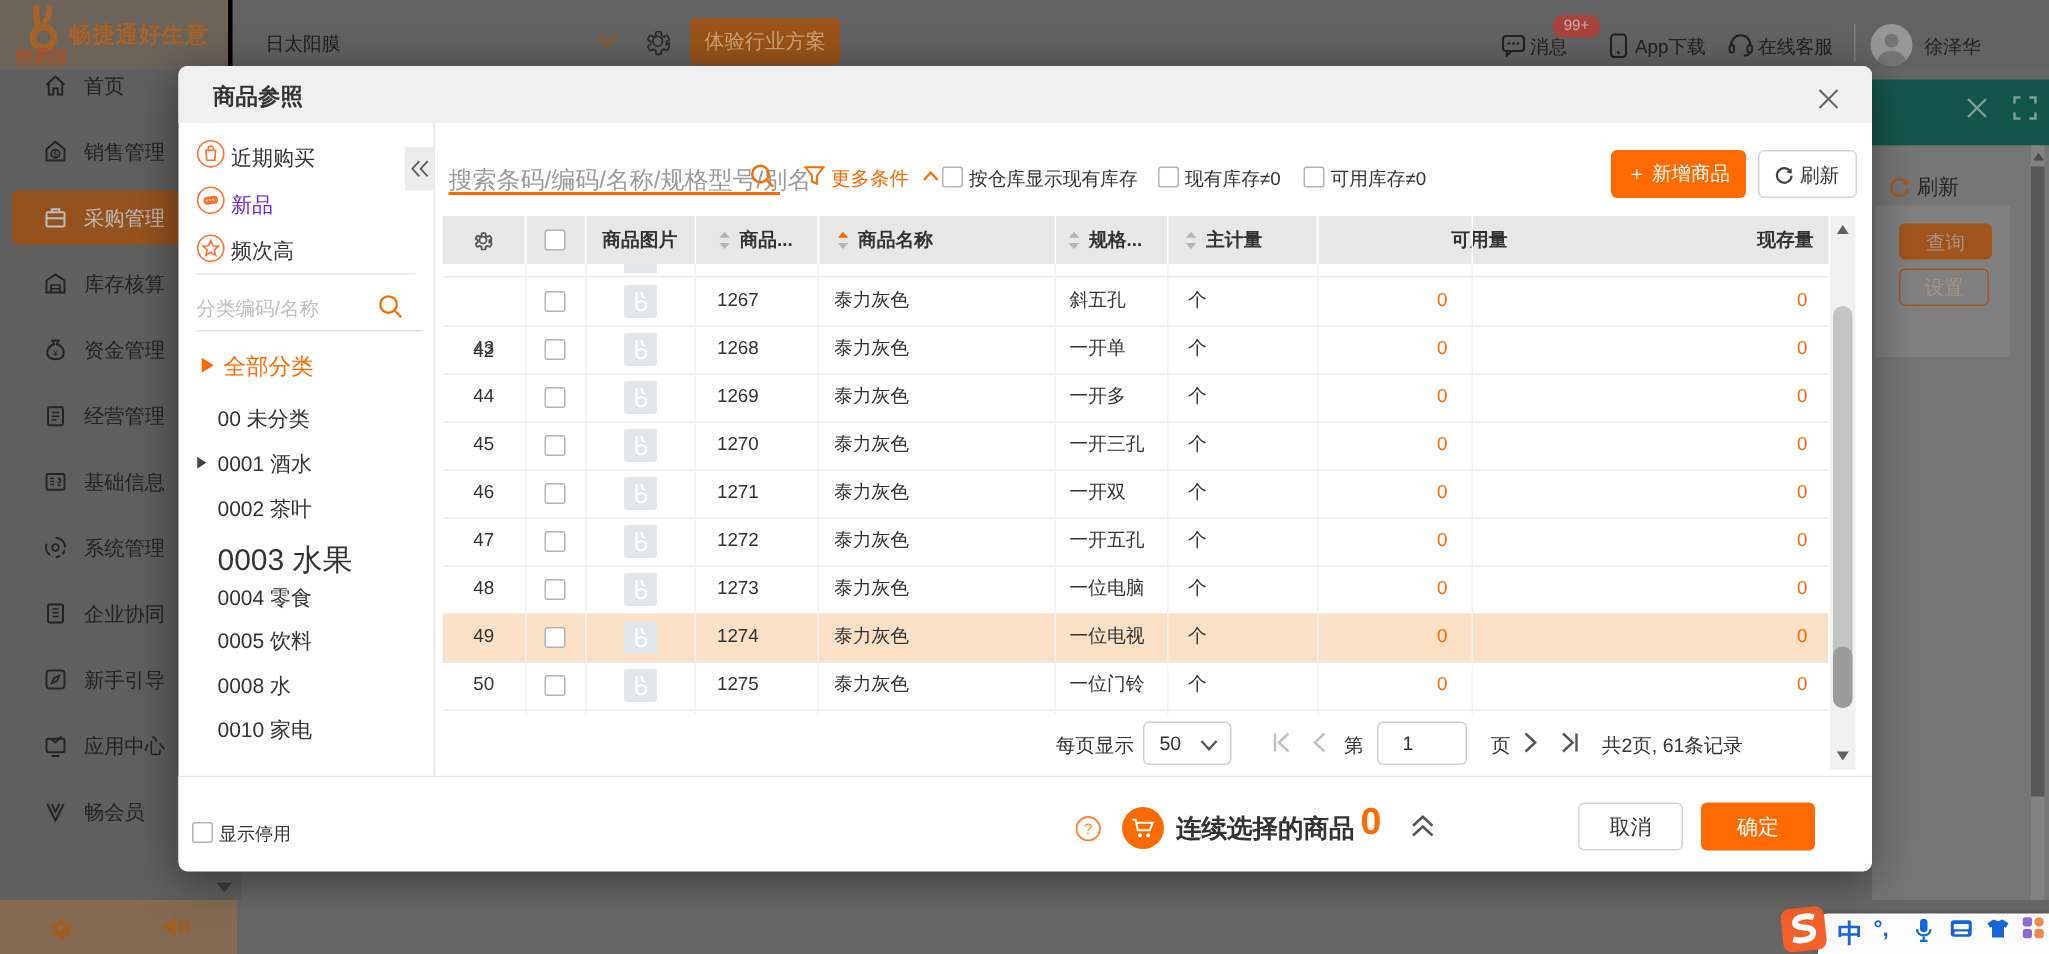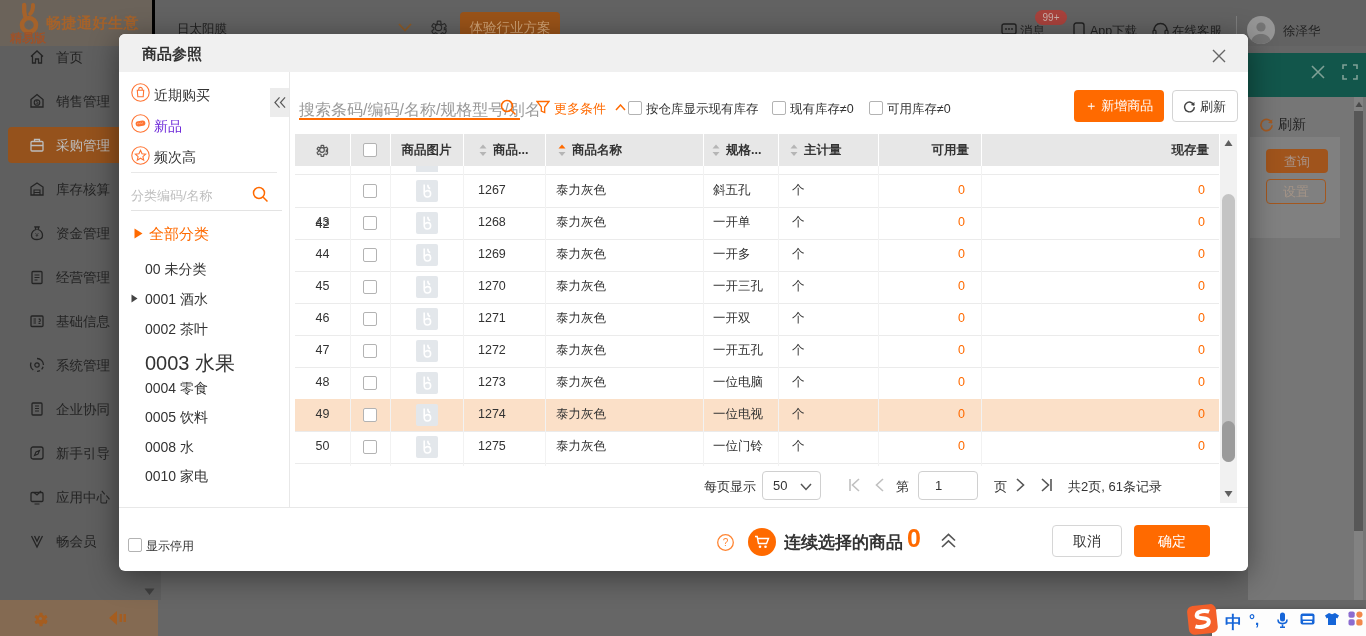--- a/index.html
+++ b/index.html
@@ -21,21 +21,21 @@
 #sidebar{left:0;top:46px;width:161px;height:554px;background:#5f5f5f;}
 #sidefoot{left:0;top:600px;width:158px;height:36px;background:#846a52;}
 .mitem{position:absolute;left:29px;width:130px;height:16px;color:#242424;font-size:13.5px;}
 .mitem .mi{display:inline-block;width:16px;height:16px;vertical-align:-3px;}
 .mitem .mt{margin-left:11px;}
 #mactive{left:8px;top:127px;width:153px;height:36px;background:#95521c;border-radius:4px;}
 
 #drawerhead{left:1248px;top:53px;width:118px;height:44px;background:#12564b;}
 #drawerbody{left:1248px;top:97px;width:118px;height:503px;background:#767676;}
 
-#modal{left:119px;top:34px;width:1129px;height:536px;background:#ffffff;border-radius:6px;
+#modal{left:119px;top:44px;width:1129px;height:536px;background:#ffffff;border-radius:6px;
   box-shadow:0 6px 30px rgba(0,0,0,0.45);}
 #mtitle{left:0;top:0;width:1129px;height:38px;background:#f0f0f0;border-radius:6px 6px 0 0;}
 #mtitle span{position:absolute;left:23px;top:11px;font-size:15px;font-weight:bold;color:#333;}
 #lpanel{left:0;top:38px;width:170px;height:435px;border-right:1px solid #e8e8e8;}
 
 #thead{left:176px;top:100px;width:924px;height:32px;background:#e7e7e7;}
 .hcell{position:absolute;top:0;height:32px;color:#333;font-size:12.5px;font-weight:bold;line-height:32px;}
 #tbody{left:176px;top:132px;width:924px;height:300px;overflow:hidden;background:#fff;}
 .trow{position:absolute;left:0;width:924px;height:32px;border-bottom:1px solid #ebebeb;}
 .tc{position:absolute;top:0;height:31px;line-height:31px;font-size:12.5px;color:#333;}
@@ -314,21 +314,21 @@
       <svg class="abs" style="left:417px;top:10px" width="8" height="13" viewBox="0 0 8 13">
           <path d="M0.5 4.5 L4 0.5 L7.5 4.5 Z" fill="#b5b5b5"></path>
           <path d="M0.5 8 L4 12 L7.5 8 Z" fill="#b5b5b5"></path>
         </svg>
       <div class="hcell" style="left:431px;">规格...</div>
       <svg class="abs" style="left:495px;top:10px" width="8" height="13" viewBox="0 0 8 13">
           <path d="M0.5 4.5 L4 0.5 L7.5 4.5 Z" fill="#b5b5b5"></path>
           <path d="M0.5 8 L4 12 L7.5 8 Z" fill="#b5b5b5"></path>
         </svg>
       <div class="hcell" style="left:509px;">主计量</div>
-      <div class="hcell" style="left:583px;width:91px;text-align:right;">可用量</div>
+      <div class="hcell" style="left:583px;width:91px;text-align:right;padding-left:36px;">可用量</div>
       <div class="hcell" style="left:686px;width:228px;text-align:right;">现存量</div>
       <div class="abs" style="left:55px;top:0;width:1px;height:32px;background:#fff;"></div>
       <div class="abs" style="left:95px;top:0;width:1px;height:32px;background:#fff;"></div>
       <div class="abs" style="left:168px;top:0;width:1px;height:32px;background:#fff;"></div>
       <div class="abs" style="left:250px;top:0;width:1px;height:32px;background:#fff;"></div>
       <div class="abs" style="left:408px;top:0;width:1px;height:32px;background:#fff;"></div>
       <div class="abs" style="left:483px;top:0;width:1px;height:32px;background:#fff;"></div>
       <div class="abs" style="left:583px;top:0;width:1px;height:32px;background:#fff;"></div>
       <div class="abs" style="left:686px;top:0;width:1px;height:32px;background:#fff;"></div>
     </div>

